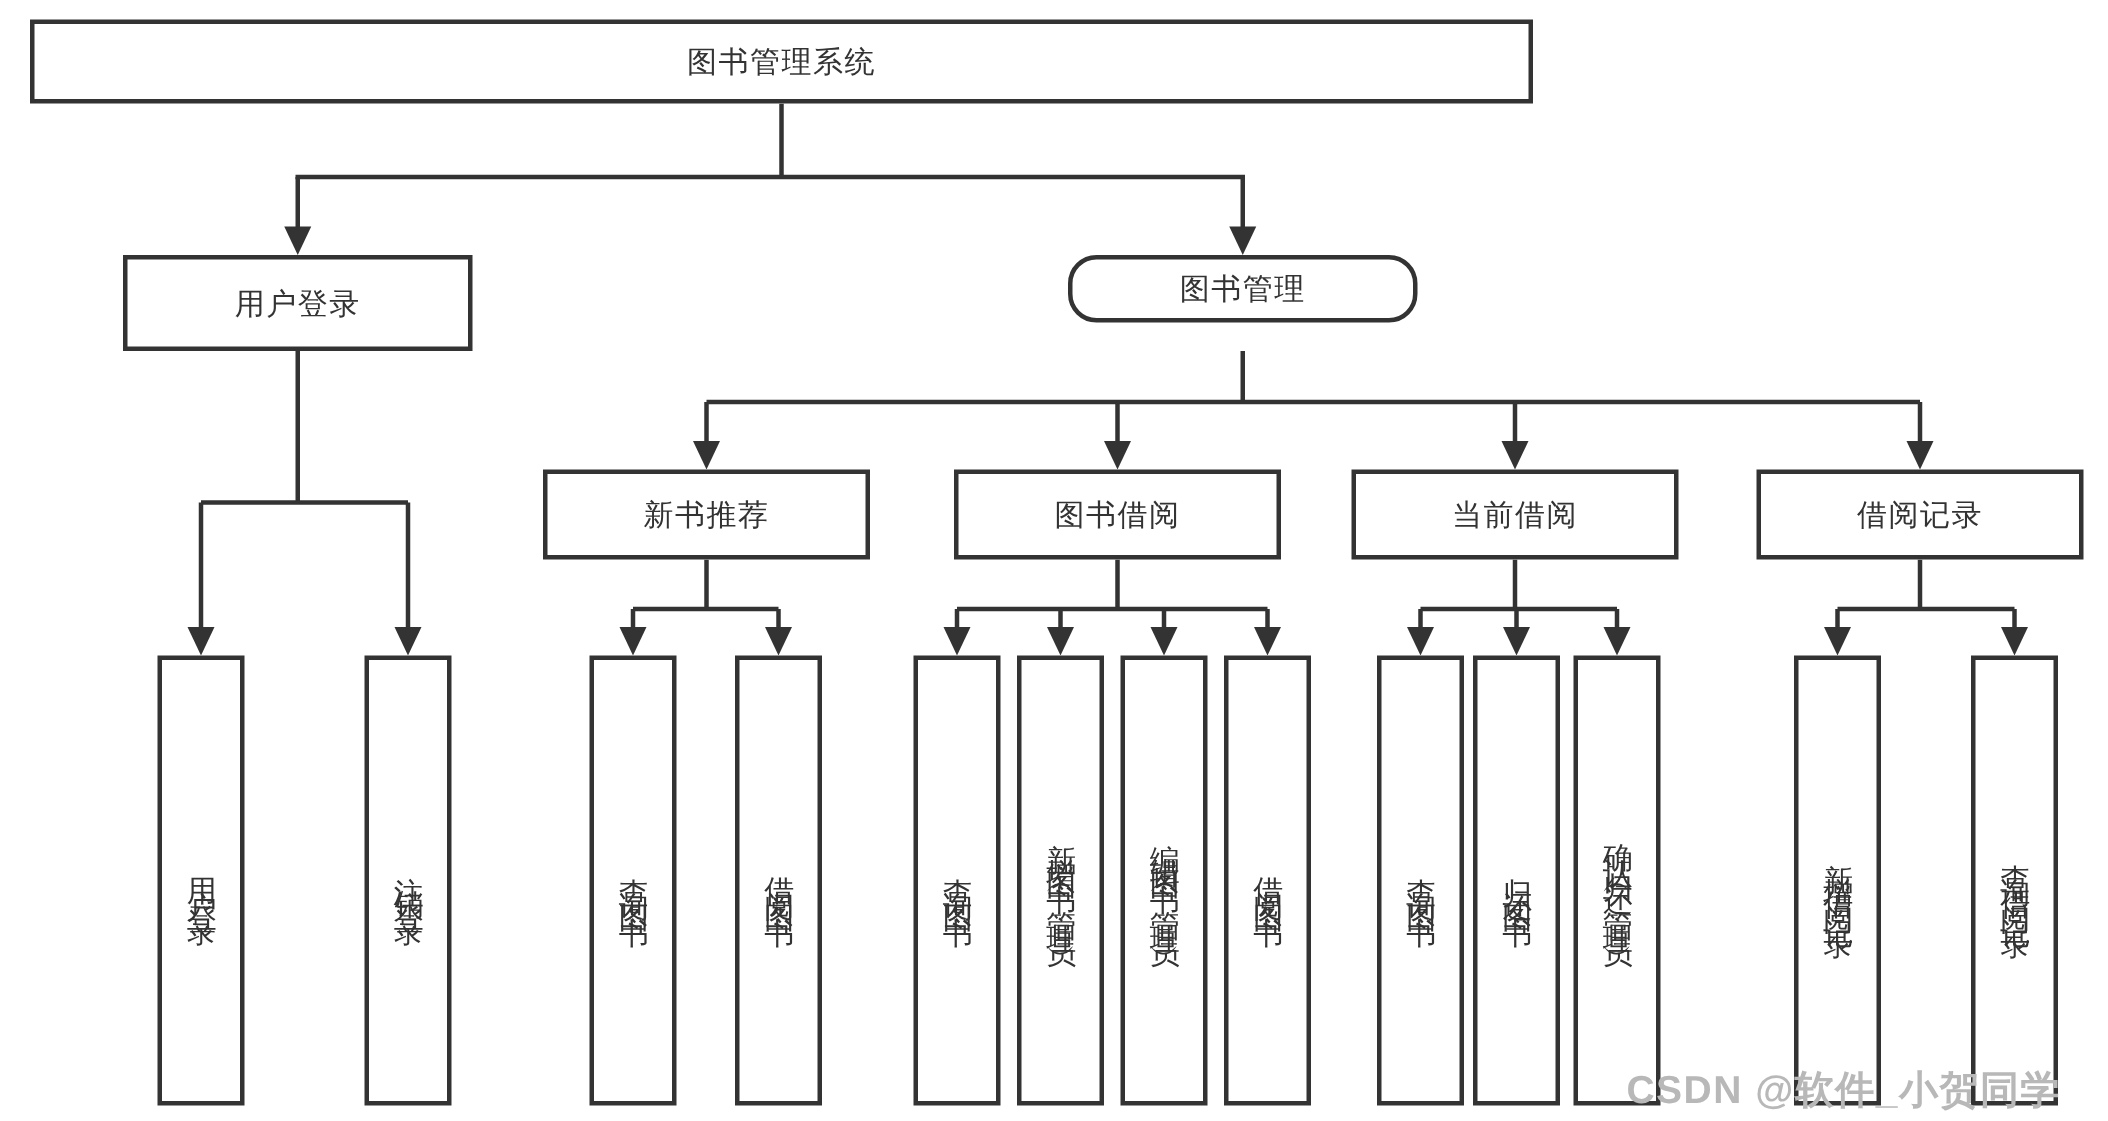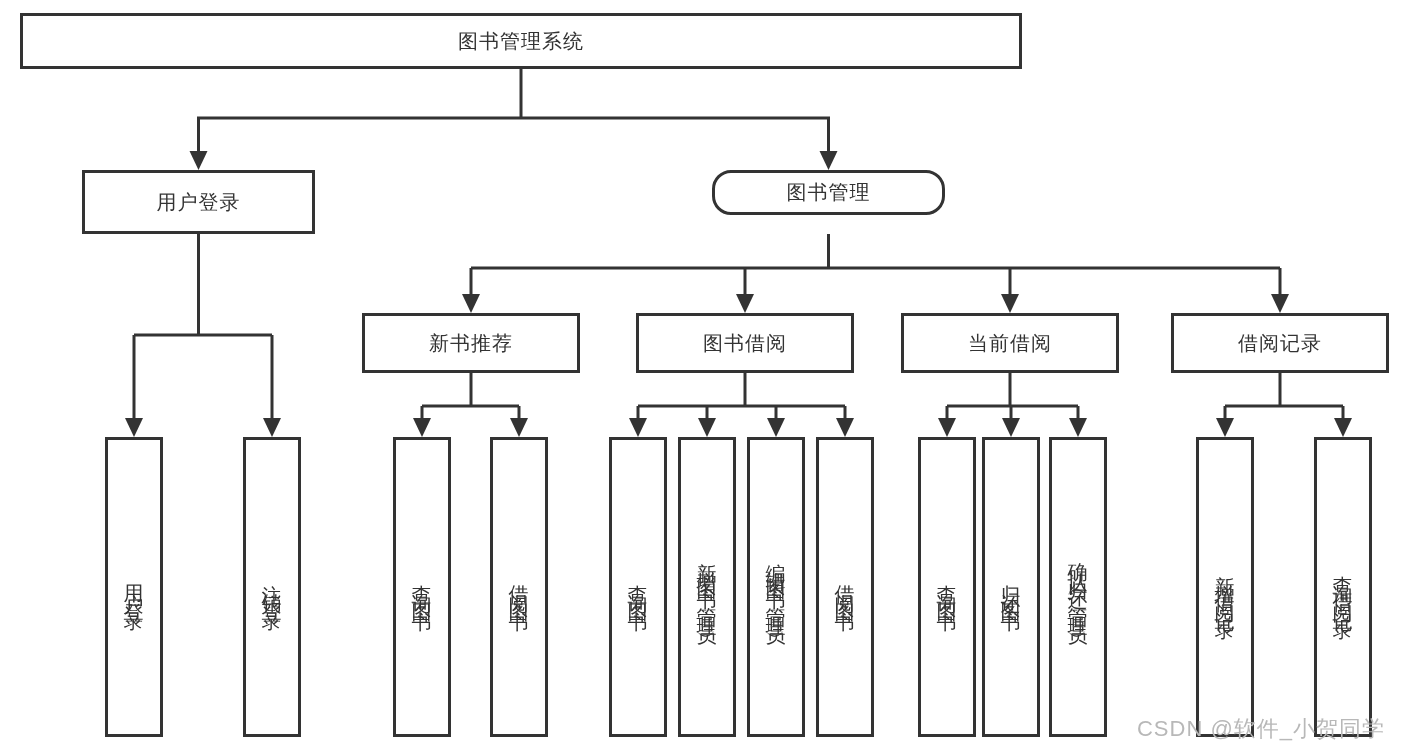--- a/index.html
+++ b/index.html
@@ -30,23 +30,23 @@
   .n-borrow {left:636px; top:313px; width:218px; height:60px;}
   .n-current{left:901px; top:313px; width:218px; height:60px;}
   .n-records{left:1171px;top:313px; width:218px; height:60px;}
   .leaf{top:437px;width:58px;height:300px;}
   .lf1 {left:105px;} .lf2 {left:243px;}
   .lf3 {left:393px;} .lf4 {left:490px;}
   .lf5 {left:609px;} .lf6 {left:678px;} .lf7 {left:747px;} .lf8 {left:816px;}
   .lf9 {left:918px;} .lf10{left:982px;} .lf11{left:1049px;}
   .lf12{left:1196px;} .lf13{left:1314px;}
   .watermark{
-    position:absolute;right:20px;bottom:3px;z-index:3;
-    font-size:22px;letter-spacing:1px;
-    color:var(--wm,#b8b8b8);white-space:nowrap;
+    position:absolute;right:31px;bottom:3px;z-index:3;
+    font-size:26px;letter-spacing:1px;
+    color:var(--wm,#b8b8b8);white-space:nowrap;font-weight:bold;
   }
 </style>
 </head>
 <body>
 
 <div class="screen">
 
   <svg class="connectors" width="1405" height="747" viewBox="0 0 1405 747">
     <g stroke="#333333" stroke-width="3" fill="none">
 

